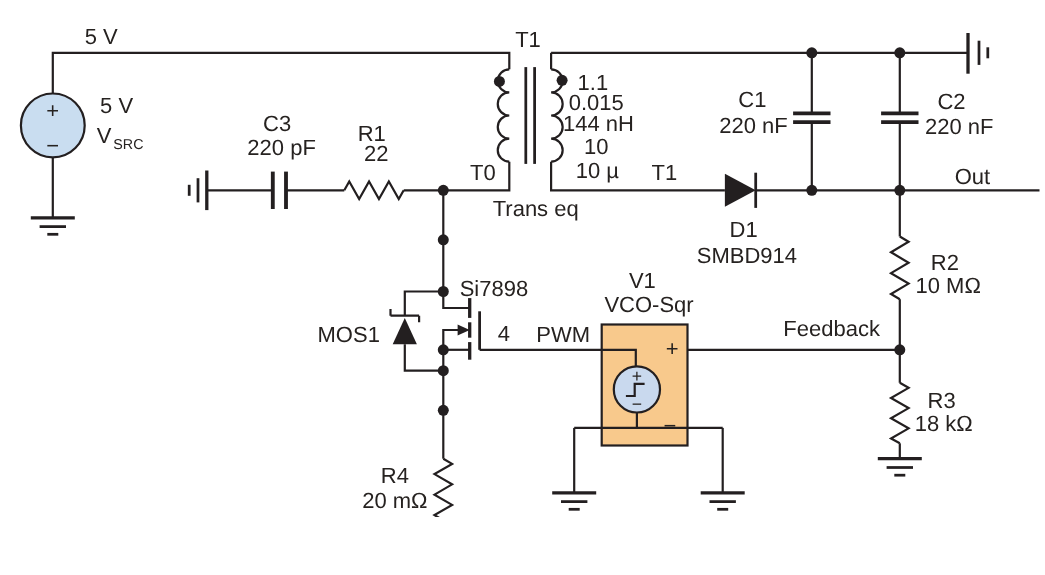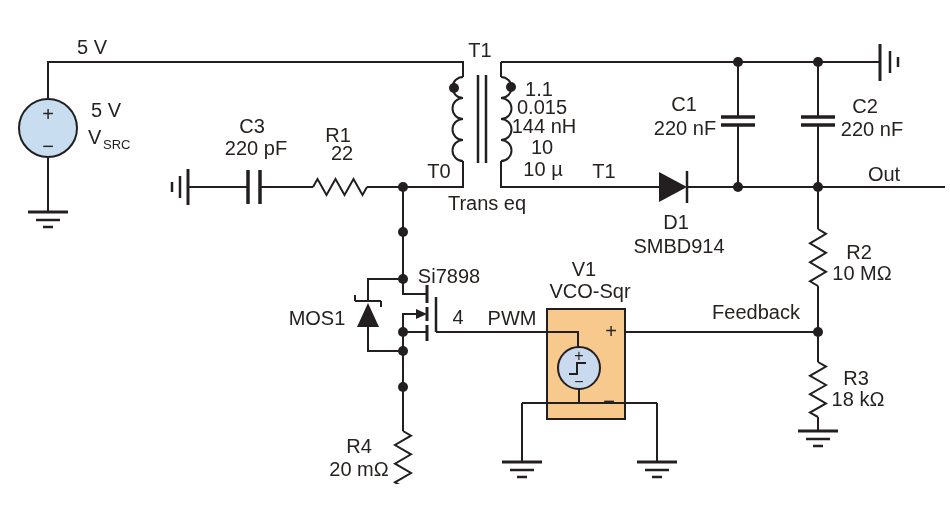--- a/index.html
+++ b/index.html
@@ -1,16 +1,16 @@
 <!DOCTYPE html>
 <html><head>
 <meta charset="utf-8">
 <style>
   html,body{margin:0;padding:0;background:#ffffff;}
-  .page{width:950px;height:470px;background:#ffffff;position:relative;font-family:"Liberation Sans",sans-serif;margin-top:14px;}
+  .page{width:950px;height:470px;background:#ffffff;position:relative;font-family:"Liberation Sans",sans-serif;}
   svg{display:block;}
   .wire{stroke:#231f20;stroke-width:2;fill:none;}
   .wire3{stroke:#231f20;stroke-width:3;fill:none;}
   .wire25{stroke:#231f20;stroke-width:2.5;fill:none;}
   .plate{stroke:#231f20;stroke-width:3.5;fill:none;}
   .blk{fill:#231f20;stroke:none;}
   .lbl{font-size:20px;fill:#262220;}
   .lbl-s{font-size:13px;fill:#262220;}
   .lbl-m{font-size:16px;fill:#262220;}
   .mid{text-anchor:middle;}

